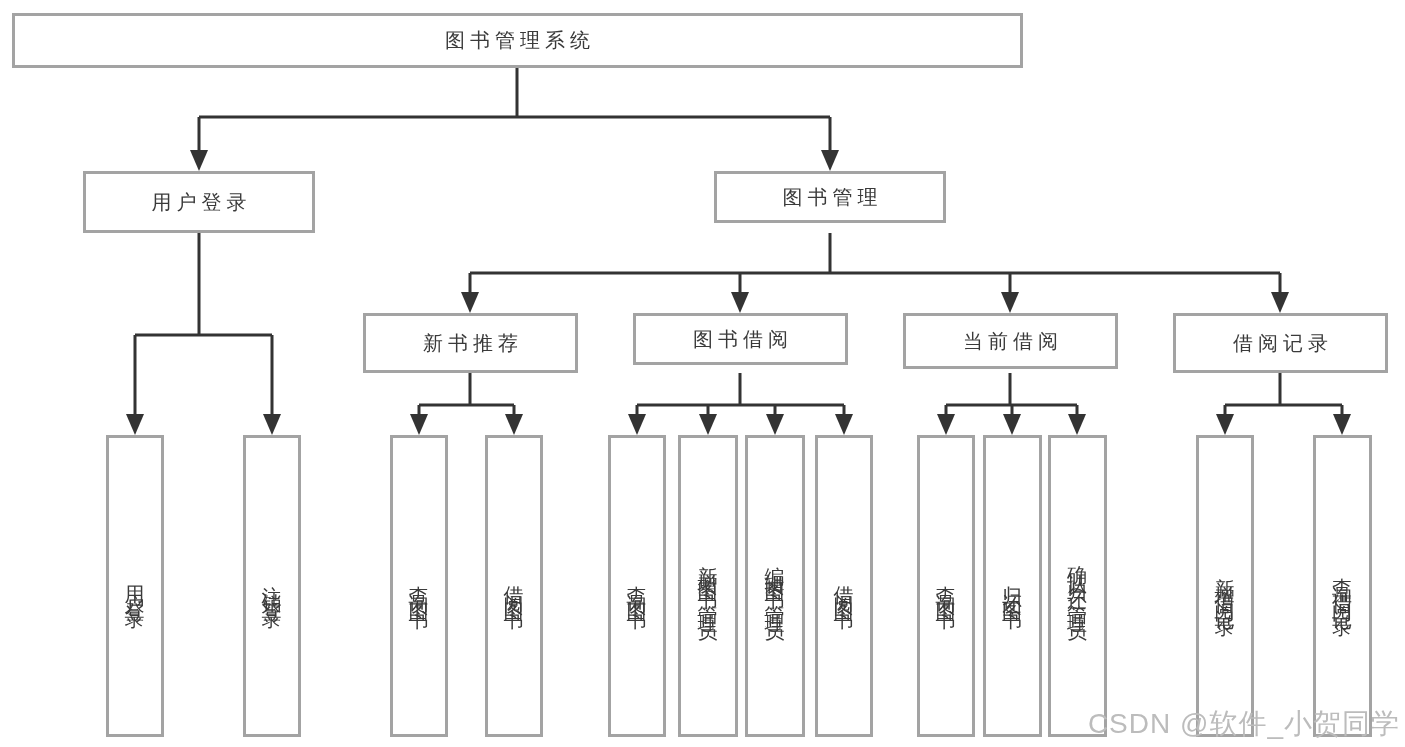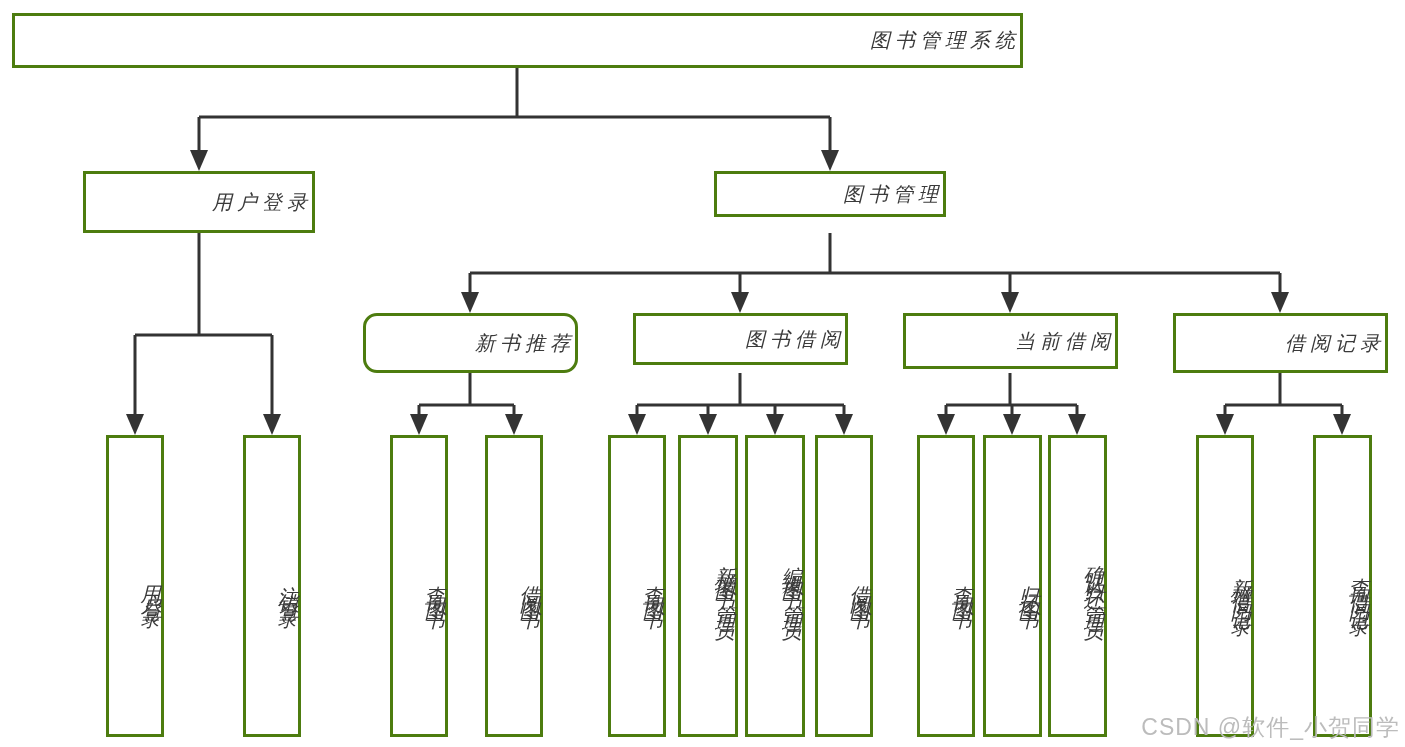--- a/index.html
+++ b/index.html
@@ -12,46 +12,45 @@
     overflow: hidden;
   }
   #connectors {
     position: absolute;
     left: 0; top: 0;
     width: 1405px; height: 747px;
   }
   .node {
     position: absolute;
     box-sizing: border-box;
-    border: 3px solid #4d7c0f;
+    border: 3px solid #a3a3a3;
     background: #ffffff;
     display: flex;
     align-items: center;
-    justify-content: flex-end;
+    justify-content: center;
     color: #3a3a3a;
-    font-style: italic;
   }
   .hbox .label {
     font-size: 20px;
     letter-spacing: 5px;
     text-indent: 5px;
     white-space: nowrap;
   }
   .vbox .label {
     writing-mode: vertical-rl;
     text-orientation: mixed;
     font-size: 20px;
     letter-spacing: 8px;
     line-height: 1.0;
   }
   .watermark {
     position: absolute;
     right: 5px;
     bottom: 4px;
-    font-size: 23px;
+    font-size: 28px;
     color: #bcbcbc;
     letter-spacing: 1px;
     white-space: nowrap;
     z-index: 5;
   }
 </style>
 </head>
 <body>
 
 <div id="canvas">
@@ -96,25 +95,25 @@
     </g>
   </svg>
 
   <div class="node hbox" style="left:12px; top:13px; width:1011px; height:55px;">
     <span class="label">图书管理系统</span>
   </div>
 
   <div class="node hbox" style="left:83px; top:171px; width:232px; height:62px;">
     <span class="label">用户登录</span>
   </div>
-  <div class="node hbox" style="left:714px; top:171px; width:232px; height:46px;">
+  <div class="node hbox" style="left:714px; top:171px; width:232px; height:52px;">
     <span class="label">图书管理</span>
   </div>
 
-  <div class="node hbox" style="left:363px; top:313px; width:215px; height:60px;border-radius:14px;">
+  <div class="node hbox" style="left:363px; top:313px; width:215px; height:60px;">
     <span class="label">新书推荐</span>
   </div>
   <div class="node hbox" style="left:633px; top:313px; width:215px; height:52px;">
     <span class="label">图书借阅</span>
   </div>
   <div class="node hbox" style="left:903px; top:313px; width:215px; height:56px;">
     <span class="label">当前借阅</span>
   </div>
   <div class="node hbox" style="left:1173px; top:313px; width:215px; height:60px;">
     <span class="label">借阅记录</span>

